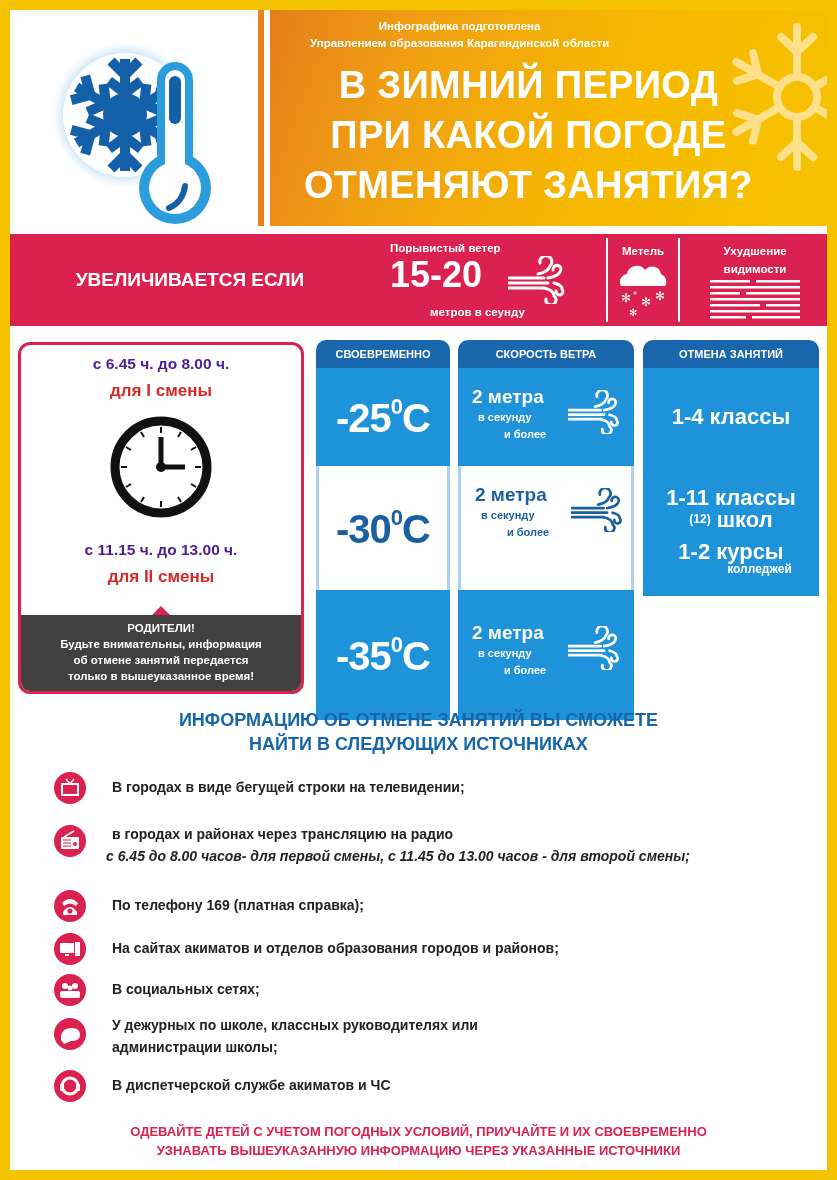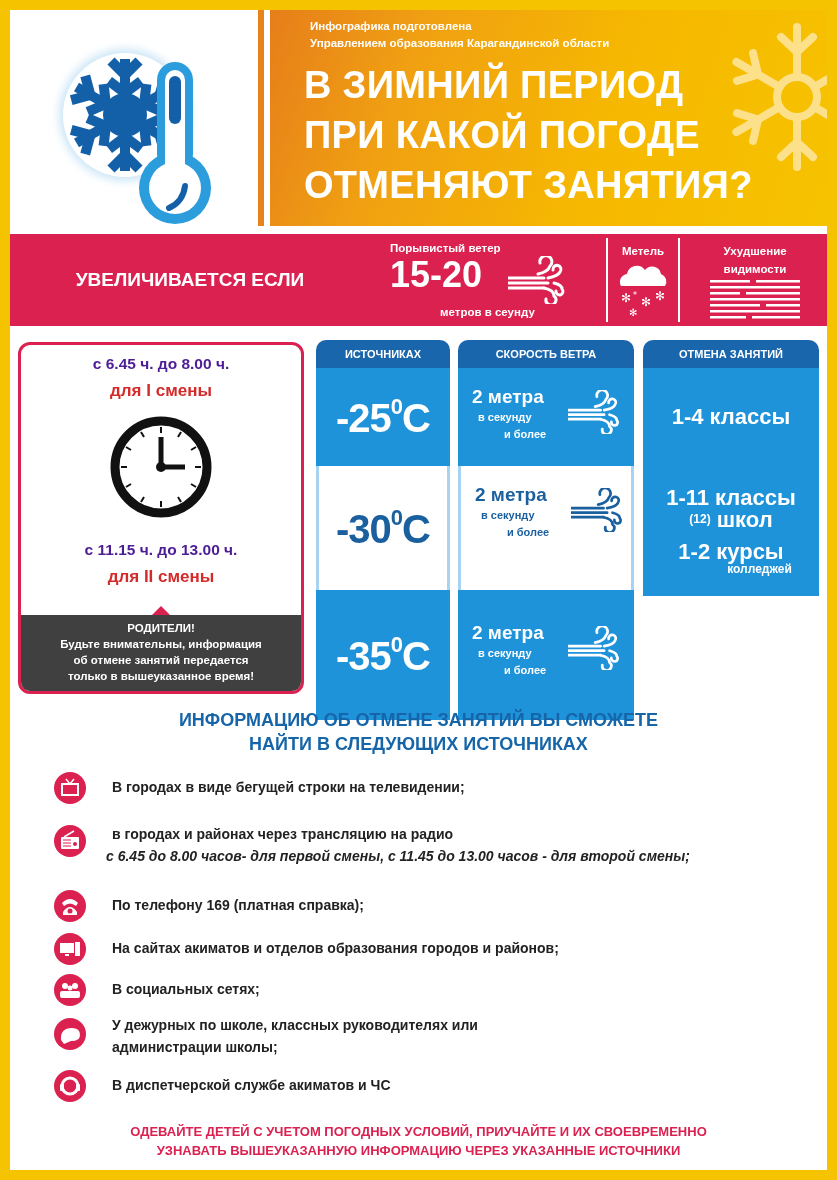--- a/index.html
+++ b/index.html
@@ -11,36 +11,37 @@
     background: #ffffff;
   }
 
   
   .logo-area { position: absolute; left: 0; top: 0; width: 240px; height: 220px; }
   .stripe { position: absolute; left: 248px; top: 0; width: 6px; height: 216px; background: #e8821a; }
   .header-banner {
     position: absolute; left: 260px; top: 0; width: 557px; height: 216px;
     background: linear-gradient(110deg, #e67e1a 0%, #f0a012 25%, #f6b800 60%, #f6c300 100%);
     overflow: hidden;
+    text-align: center;
   }
   .credit { position: absolute; left: 40px; top: 8px; color: #fff; font-weight: bold; font-size: 11.5px; line-height: 17px; }
   .title { position: absolute; left: 34px; top: 50px; color: #fff; font-weight: bold; font-size: 38px; line-height: 50px; letter-spacing: 0.3px; }
   .deco-flake { position: absolute; right: -30px; top: 12px; width: 130px; height: 150px; }
 
   
   .cond-bar {
     position: absolute; left: 0; top: 224px; width: 817px; height: 92px; background: #da2150;
     color: #fff;
   }
   .cond-left { position: absolute; left: 0; top: 0; width: 360px; height: 92px; display: flex; align-items: center; justify-content: center; text-align: center; }
   .cond-left span { font-weight: bold; font-size: 19px; line-height: 30px; display: block; }
   .gust { position: absolute; left: 380px; top: 8px; width: 215px; height: 80px; }
   .gust .lbl { font-size: 11.5px; font-weight: bold; }
   .gust .num { font-size: 36px; font-weight: bold; line-height: 38px; position: absolute; left: 0; top: 14px; }
-  .gust .sub { font-size: 11.5px; font-weight: bold; position: absolute; left: 10px; top: 64px; padding-left: 40px; }
+  .gust .sub { font-size: 11.5px; font-weight: bold; position: absolute; left: 0; top: 64px; padding-left: 40px; }
   .gust .wind { position: absolute; left: 118px; top: 14px; width: 62px; height: 48px; }
   .vsep { position: absolute; top: 4px; width: 2px; height: 84px; background: #fff; }
   .blizzard { position: absolute; left: 600px; top: 8px; width: 66px; height: 80px; text-align: center; }
   .blizzard .lbl, .vis .lbl { font-size: 11.5px; font-weight: bold; line-height: 18px; }
   .vis { position: absolute; left: 675px; top: 8px; width: 140px; height: 80px; text-align: center; }
 
   
   .clock-panel {
     position: absolute; left: 8px; top: 332px; width: 286px; height: 352px;
     border: 3px solid #da2150; border-radius: 12px; background: #fff; overflow: hidden;
@@ -249,21 +250,21 @@
     <div class="shift" style="margin-top:8px">для II смены</div>
     <div class="parents">
       <div>РОДИТЕЛИ!</div>
       <div>Будьте внимательны, информация</div>
       <div>об отмене занятий передается</div>
       <div>только в вышеуказанное время!</div>
     </div>
   </div>
 
   <div class="col" style="left:306px;width:134px">
-    <div class="col-head">ИСТОЧНИКАХ</div>
+    <div class="col-head">СВОЕВРЕМЕННО</div>
     <div class="cell blue">
       <span class="temp"><span>-25</span><sup>0</sup><span>С</span></span>
     </div>
     <div class="cell white">
       <span class="temp"><span>-30</span><sup>0</sup><span>С</span></span>
     </div>
     <div class="cell blue last">
       <span class="temp"><span>-35</span><sup>0</sup><span>С</span></span>
     </div>
   </div>

